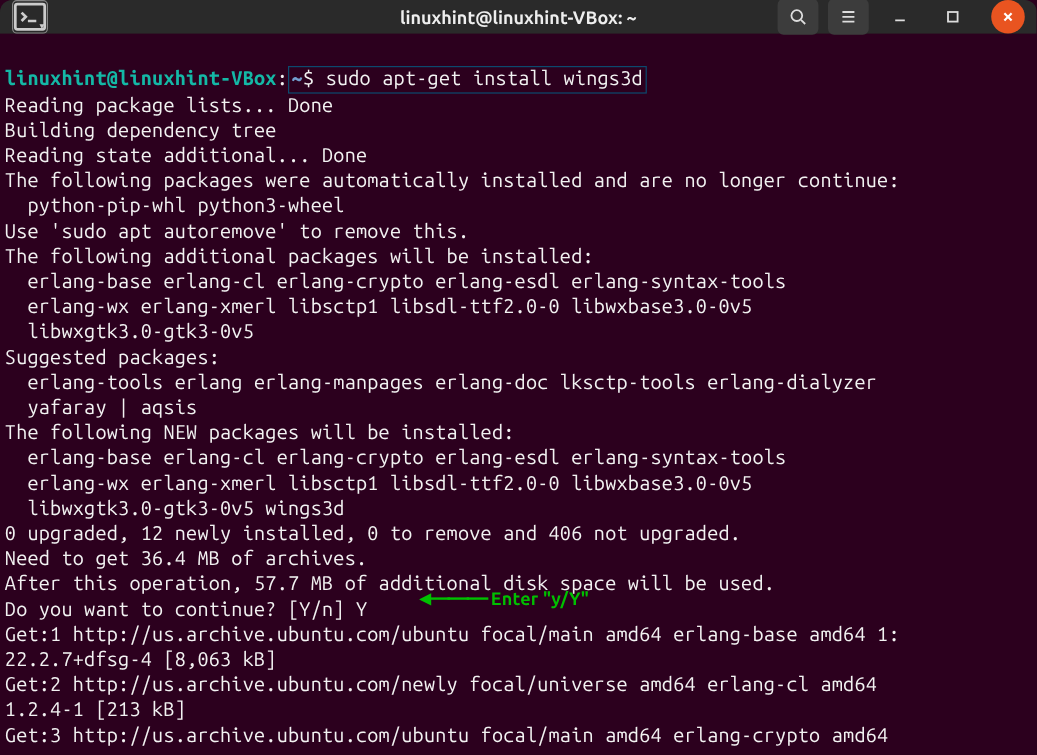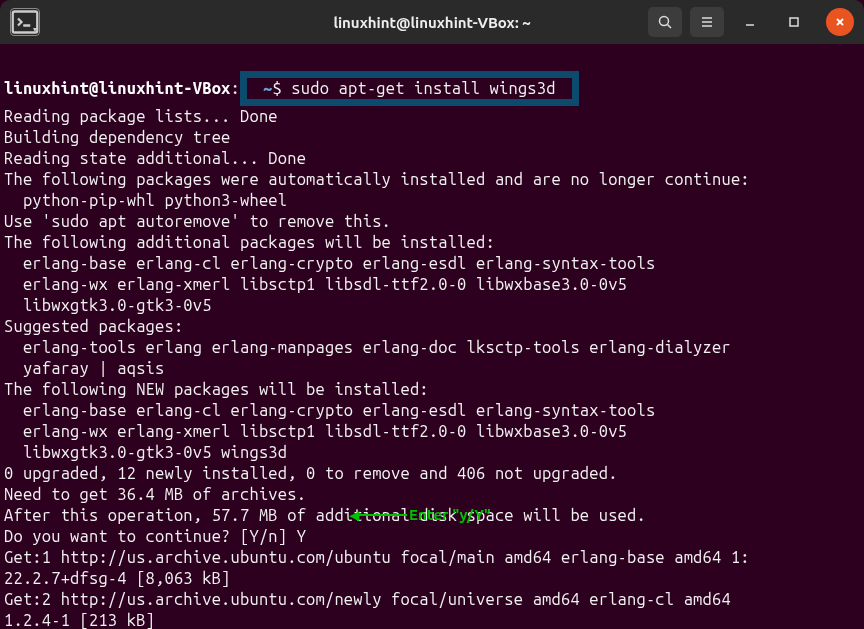--- a/index.html
+++ b/index.html
@@ -13,21 +13,21 @@
   }
   .window {
     width: 100%;
     height: 100%;
     background: #2c001e;
     border-radius: 10px;
     overflow: hidden;
     position: relative;
   }
   .titlebar {
-    height: 44px;
+    height: 28px;
     background: #2a2a2a;
     display: flex;
     align-items: center;
     padding: 0 10px;
     position: relative;
   }
   .titlebar-left {
     display: flex;
     align-items: center;
     gap: 6px;
@@ -98,25 +98,25 @@
   }
   .terminal {
     padding: 6px 4px;
     font-size: 16.5px;
     line-height: 21px;
     color: #f2f2f2;
     white-space: pre;
     position: relative;
     letter-spacing: 0.2px;
   }
-  .prompt-user { color: #ffffff; font-weight: bold; }
+  .prompt-user { color: #14b8a6; font-weight: bold; }
   .prompt-path { color: #729fcf; font-weight: bold; }
   .cmd-box {
-    border: 7px solid #0c4a6e;
-    padding: 0 16px;
+    border: 1px solid #0c4a6e;
+    padding: 0 2px;
     display: inline-block;
   }
   .annotation {
     position: absolute;
     color: #00c000;
     font-family: Ubuntu, sans-serif;
     font-size: 15px;
     font-weight: bold;
     display: flex;
     align-items: center;

